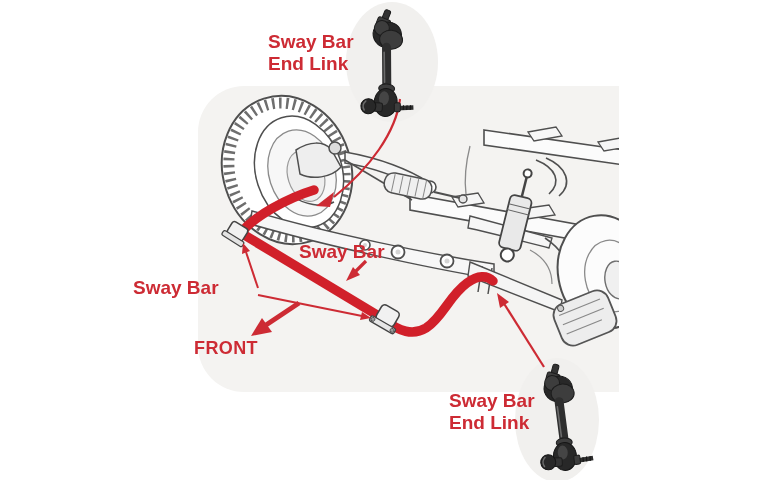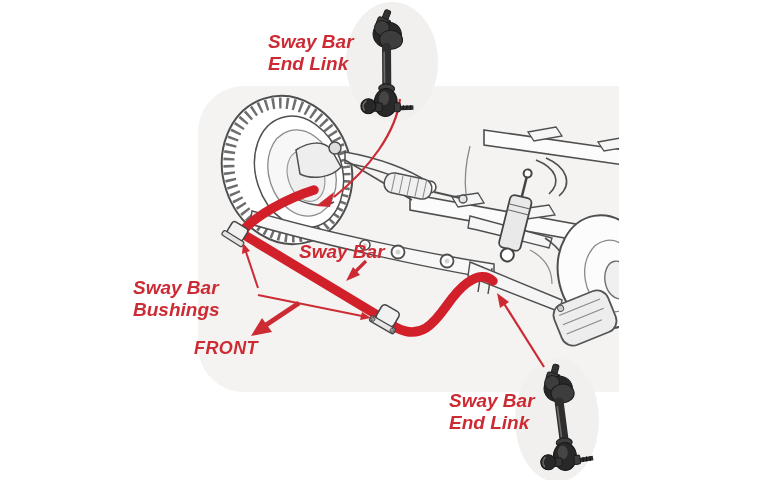--- a/index.html
+++ b/index.html
@@ -1,20 +1,19 @@
 <!DOCTYPE html>
 <html style="--background: #ffffff; --accent-red: #cd2b34; --bar-red: #d1202a; --line-gray: #4f4f4f;"><head>
 <meta charset="utf-8">
 <style>
   html,body{margin:0;padding:0;background:#fff;}
   #stage{
     position:relative;width:619px;height:480px;overflow:hidden;
     background:var(--background,#fff);
     font-family:"Liberation Sans",sans-serif;
-    font-style:italic;
   }
   #artwork{position:absolute;left:0;top:0;}
   
   .ink{stroke:var(--line-gray,#4f4f4f);fill:none;}
   .ink-f{stroke:var(--line-gray,#4f4f4f);}
   .lite{stroke:#8a8a8a;fill:none;}
   
   .bar{stroke:var(--bar-red,#d1202a);fill:none;stroke-linecap:round;stroke-linejoin:round;}
   .ptr{stroke:var(--accent-red,#cd2b34);fill:none;}
   .red-fill{fill:var(--accent-red,#cd2b34);}
@@ -206,21 +205,20 @@
     <span>Sway Bar</span>
     <span>End Link</span>
   </div>
 
   <div class="lbl lbl-swaybar">
     <span>Sway Bar</span>
   </div>
 
   <div class="lbl lbl-bushings">
     <span>Sway Bar</span>
-    <span>Bushings</span>
   </div>
 
   <div class="lbl lbl-front">
     <span>FRONT</span>
   </div>
 
   <div class="lbl lbl-bottom">
     <span>Sway Bar</span>
     <span>End Link</span>
   </div>

